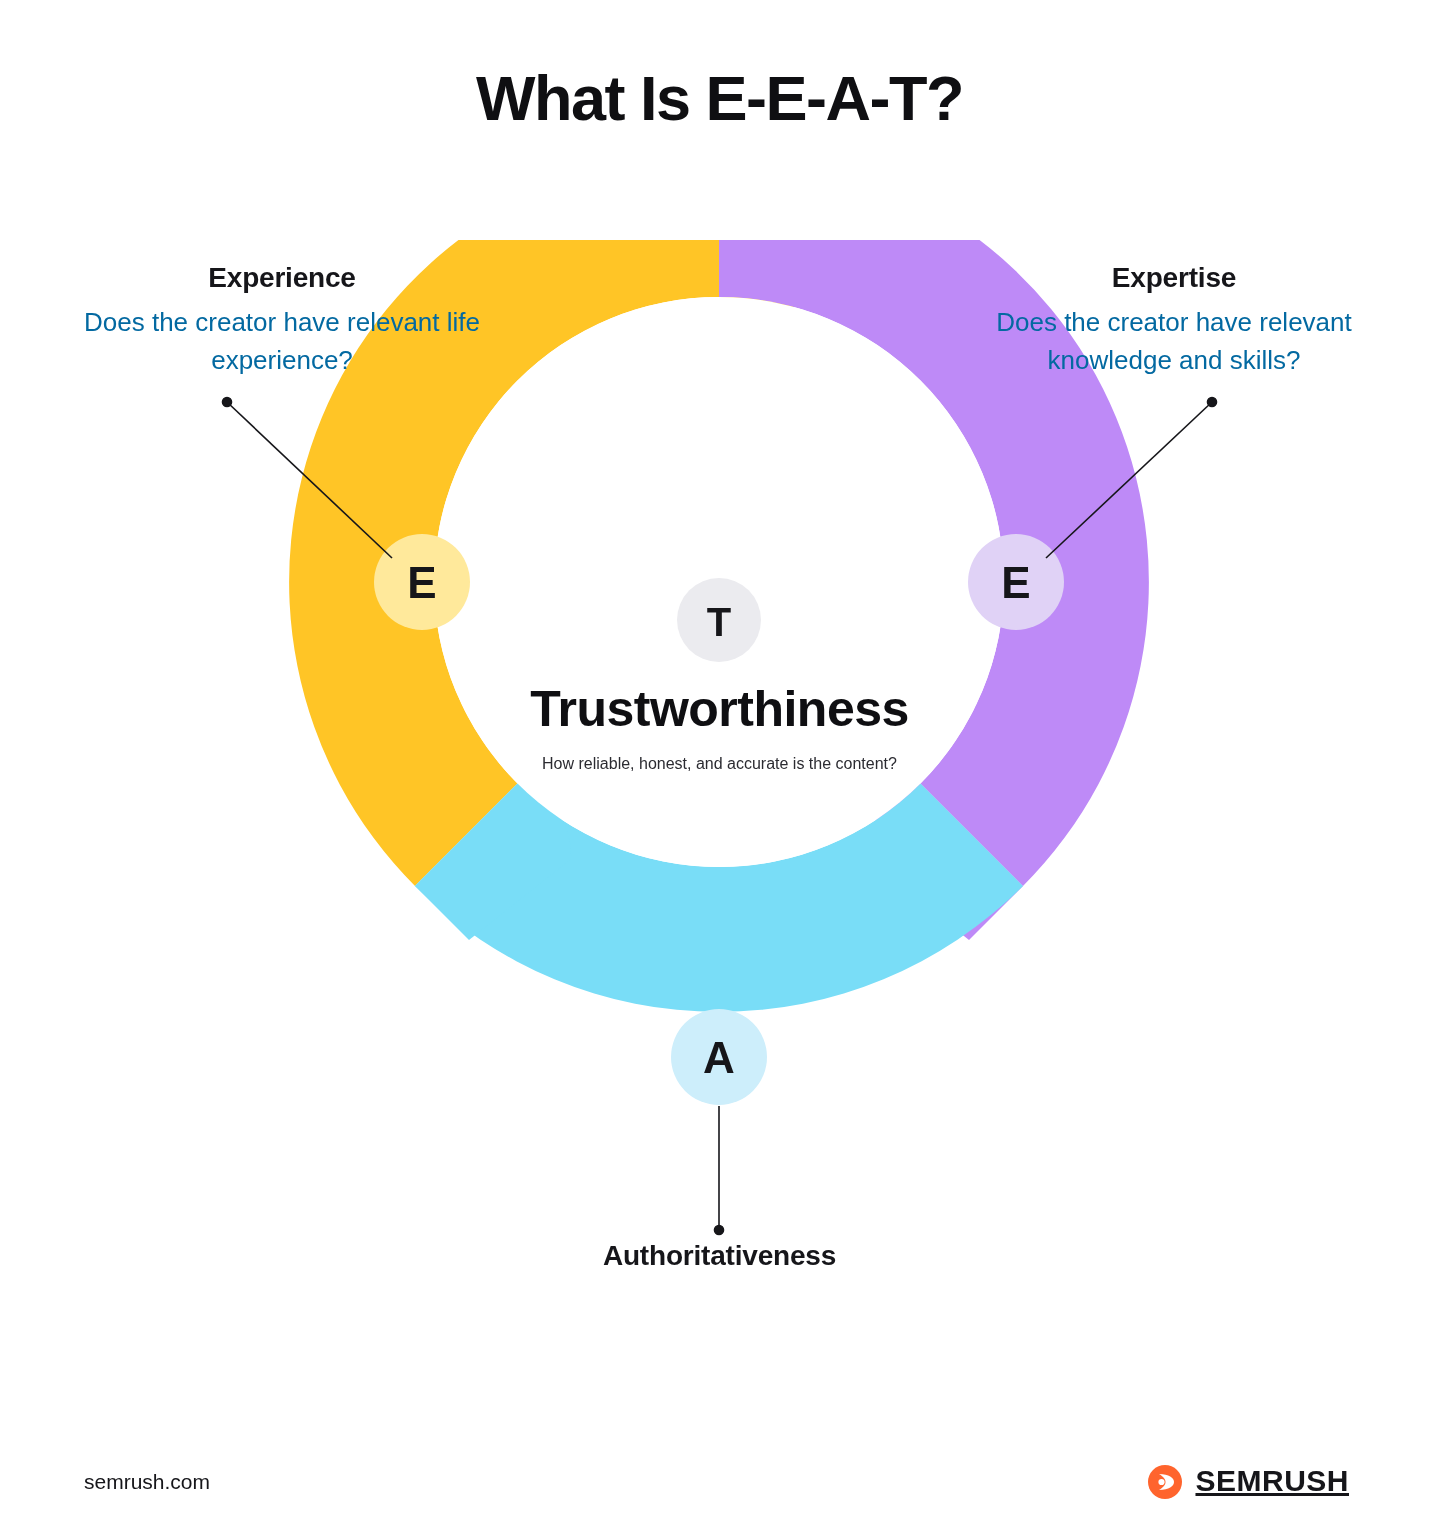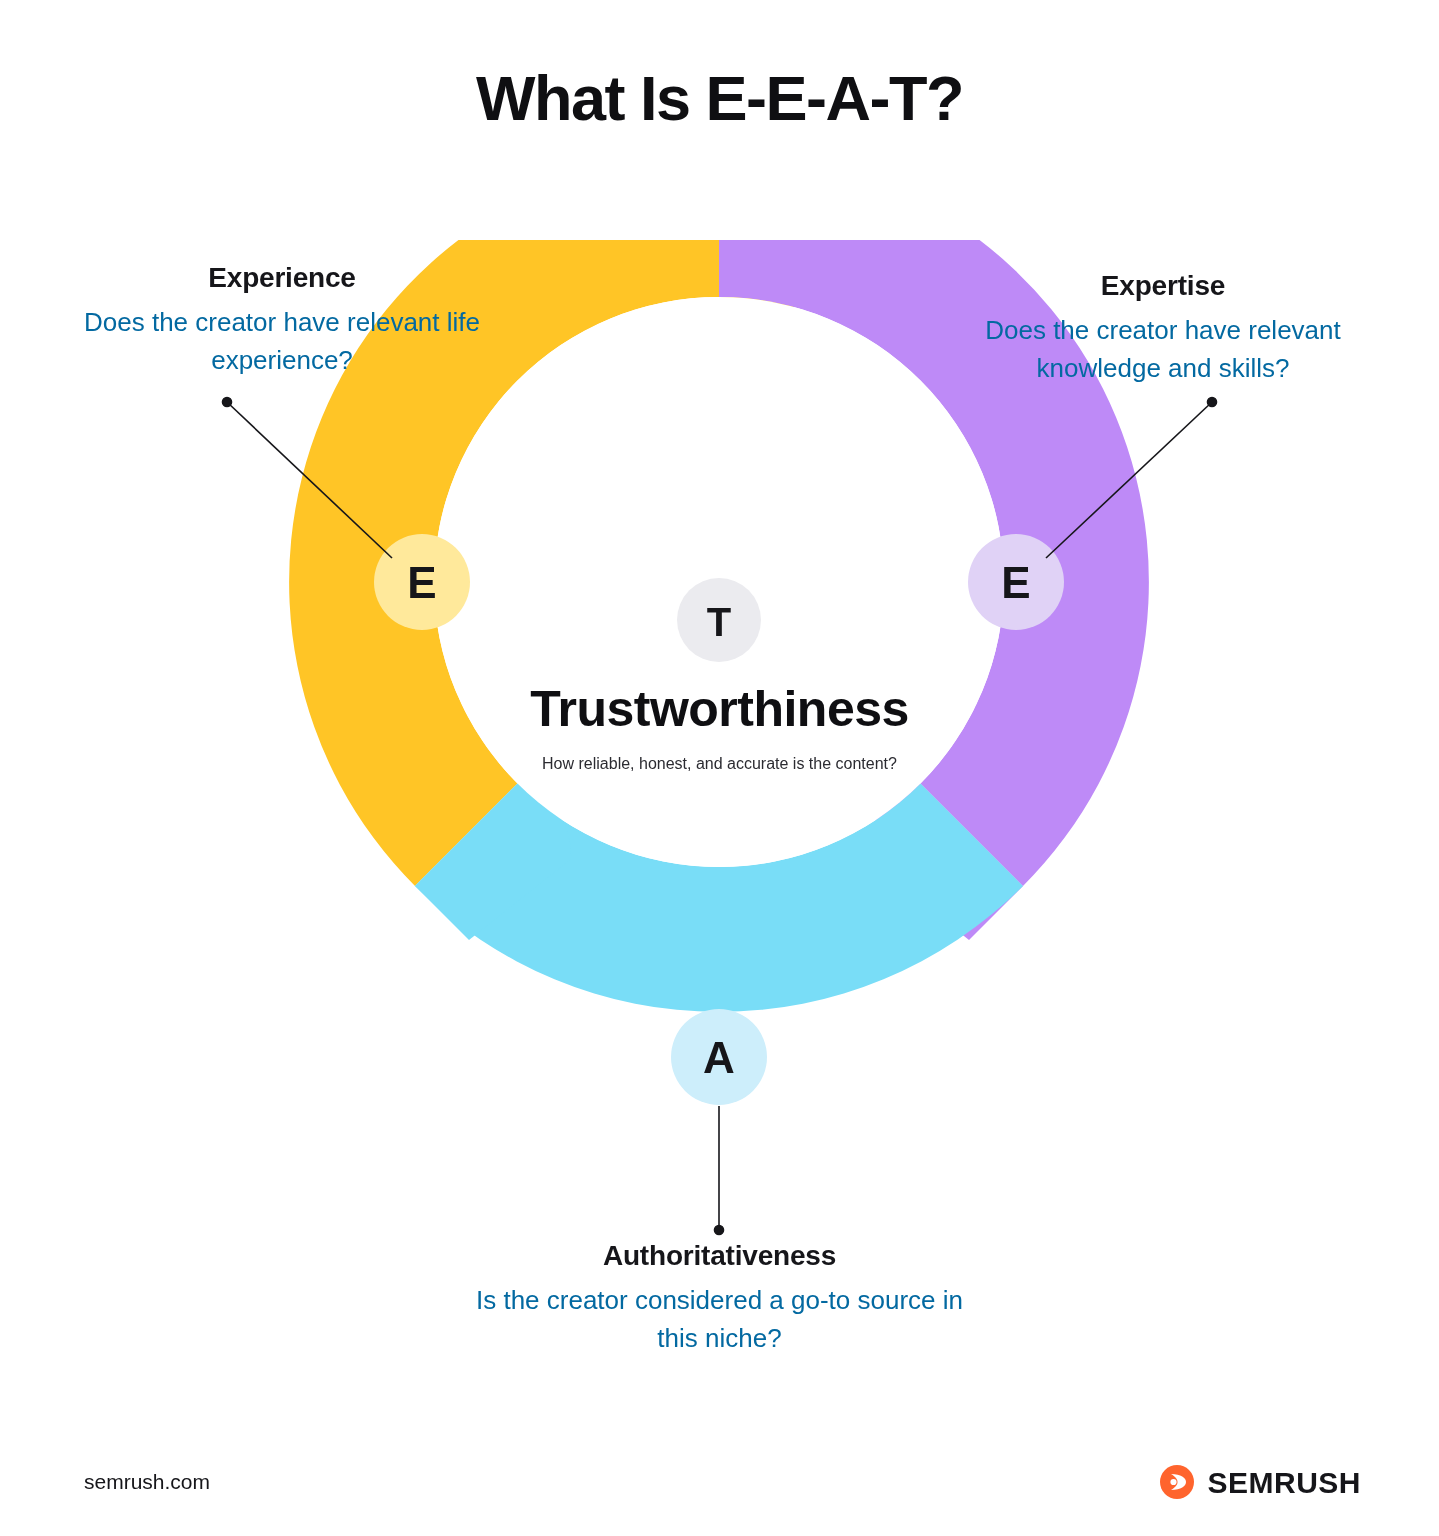--- a/index.html
+++ b/index.html
@@ -60,24 +60,23 @@
     line-height: 1.45;
     color: #0369a1;
   }
 
   .label-experience {
     left: 72px;
     top: 22px;
     width: 420px;
   }
   .label-expertise {
-    right: 61px;
+    right: 50px;
     top: 22px;
     width: 430px;
-    margin-top: 8px;
   }
   .label-authority {
     left: 50%;
     transform: translateX(-50%);
     top: 1000px;
     width: 520px;
   }
 
   
   .center-block {
@@ -104,25 +103,26 @@
   
   .footer-url {
     position: absolute;
     left: 84px;
     bottom: 42px;
     font-size: 21px;
     color: #16161a;
   }
   .brand {
     position: absolute;
-    right: 78px;
+    right: 90px;
     bottom: 36px;
     display: flex;
-    align-items: flex-end;
+    align-items: flex-start;
     gap: 12px;
+    text-decoration: underline;
   }
   .brand-name {
     font-size: 30px;
     font-weight: 700;
     letter-spacing: 0.5px;
     color: #16161a;
   }
 </style>
 </head>
 <body>
@@ -197,21 +197,20 @@
     <div class="label-desc">Does the creator have relevant life experience?</div>
   </div>
 
   <div class="label-block label-expertise">
     <div class="label-title">Expertise</div>
     <div class="label-desc">Does the creator have relevant knowledge and skills?</div>
   </div>
 
   <div class="label-block label-authority">
     <div class="label-title">Authoritativeness</div>
-    <div class="label-desc">Is the creator considered a go-to source in this niche?</div>
   </div>
 
   <div class="center-block">
     <div class="center-title">Trustworthiness</div>
     <div class="center-desc">How reliable, honest, and accurate is the content?</div>
   </div>
 
 </div>
 
 <div class="footer-url">semrush.com</div>

